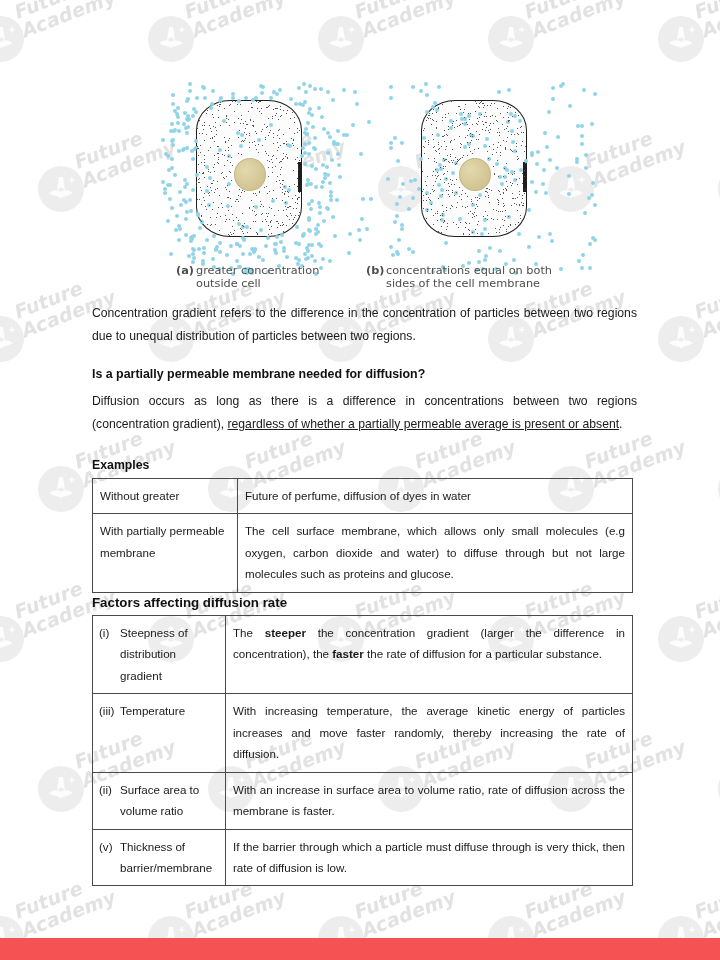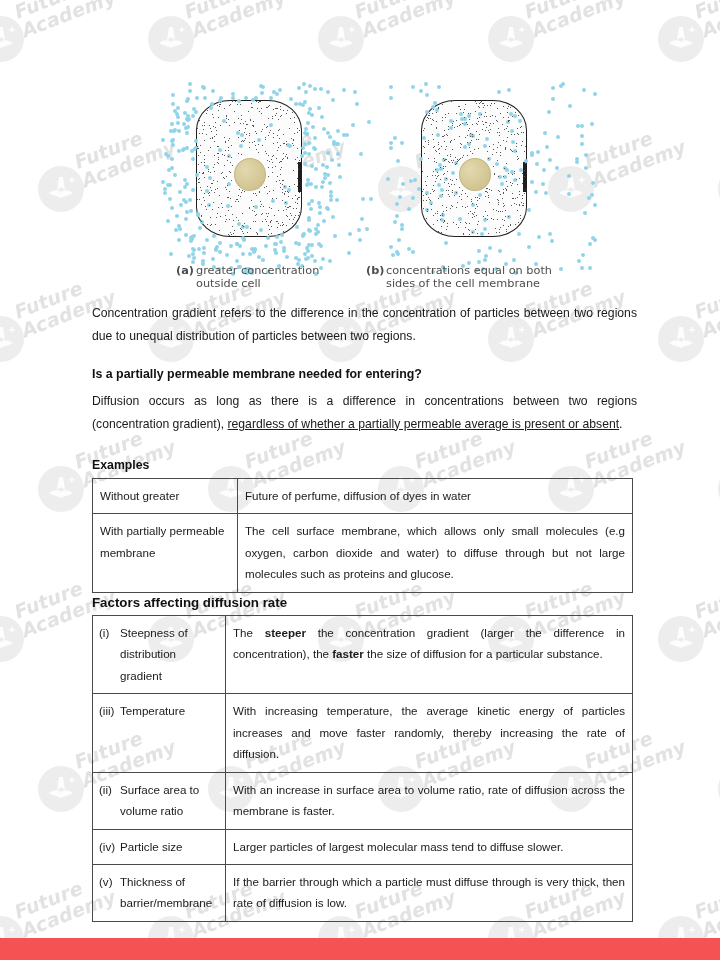--- a/index.html
+++ b/index.html
@@ -2002,21 +2002,21 @@
 
     <div class="fig-caption cap-a">
       <span class="cap-lbl">(a)</span><span class="cap-body">greater concentration outside cell</span>
     </div>
     <div class="fig-caption cap-b">
       <span class="cap-lbl">(b)</span><span class="cap-body-b">concentrations equal on both sides of the cell membrane</span>
     </div>
 
     <div class="block p-grad">Concentration gradient refers to the difference in the concentration of particles between two regions due to unequal distribution of particles between two regions.</div>
 
-    <div class="q-head">Is a partially permeable membrane needed for entering?</div>
+    <div class="q-head">Is a partially permeable membrane needed for diffusion?</div>
 
     <div class="block p-diff"><span>Diffusion occurs as long as there is a difference in concentrations between two regions (concentration gradient), </span><u>regardless of whether a partially permeable average is present or absent</u><span>.</span></div>
 
     <div class="sub-head h-examples">Examples</div>
 
     <table class="doc" id="table-examples">
       <tbody>
         <tr>
           <td class="c1">Without greater</td>
           <td class="just">Future of perfume, diffusion of dyes in water</td>
@@ -2027,35 +2027,31 @@
         </tr>
       </tbody>
     </table>
 
     <div class="sub-head h-factors">Factors affecting diffusion rate</div>
 
     <table class="doc" id="table-factors">
       <tbody>
         <tr>
           <td class="c1"><span class="num">(i)</span><span class="ftxt">Steepness of distribution gradient</span></td>
-          <td class="just"><span>The </span><b>steeper</b><span> the concentration gradient (larger the difference in concentration), the </span><b>faster</b><span> the size of diffusion for a particular substance.</span></td>
+          <td class="just"><span>The </span><b>steeper</b><span> the concentration gradient (larger the difference in concentration), the </span><b>faster</b><span> the rate of diffusion for a particular substance.</span></td>
         </tr>
         <tr>
           <td class="c1"><span class="num">(iii)</span><span class="ftxt">Temperature</span></td>
           <td class="just">With increasing temperature, the average kinetic energy of particles increases and move faster randomly, thereby increasing the rate of diffusion.</td>
         </tr>
         <tr>
           <td class="c1"><span class="num">(ii)</span><span class="ftxt">Surface area to volume ratio</span></td>
           <td class="just">With an increase in surface area to volume ratio, rate of diffusion across the membrane is faster.</td>
         </tr>
         <tr>
-          <td class="c1"><span class="num">(iv)</span><span class="ftxt">Particle size</span></td>
-          <td class="just">Larger particles of largest molecular mass tend to diffuse slower.</td>
-        </tr>
-        <tr>
           <td class="c1"><span class="num">(v)</span><span class="ftxt">Thickness of barrier/membrane</span></td>
           <td class="just">If the barrier through which a particle must diffuse through is very thick, then rate of diffusion is low.</td>
         </tr>
       </tbody>
     </table>
 
   </div>
 
   <div id="bottom-bar"></div>
 </div>

